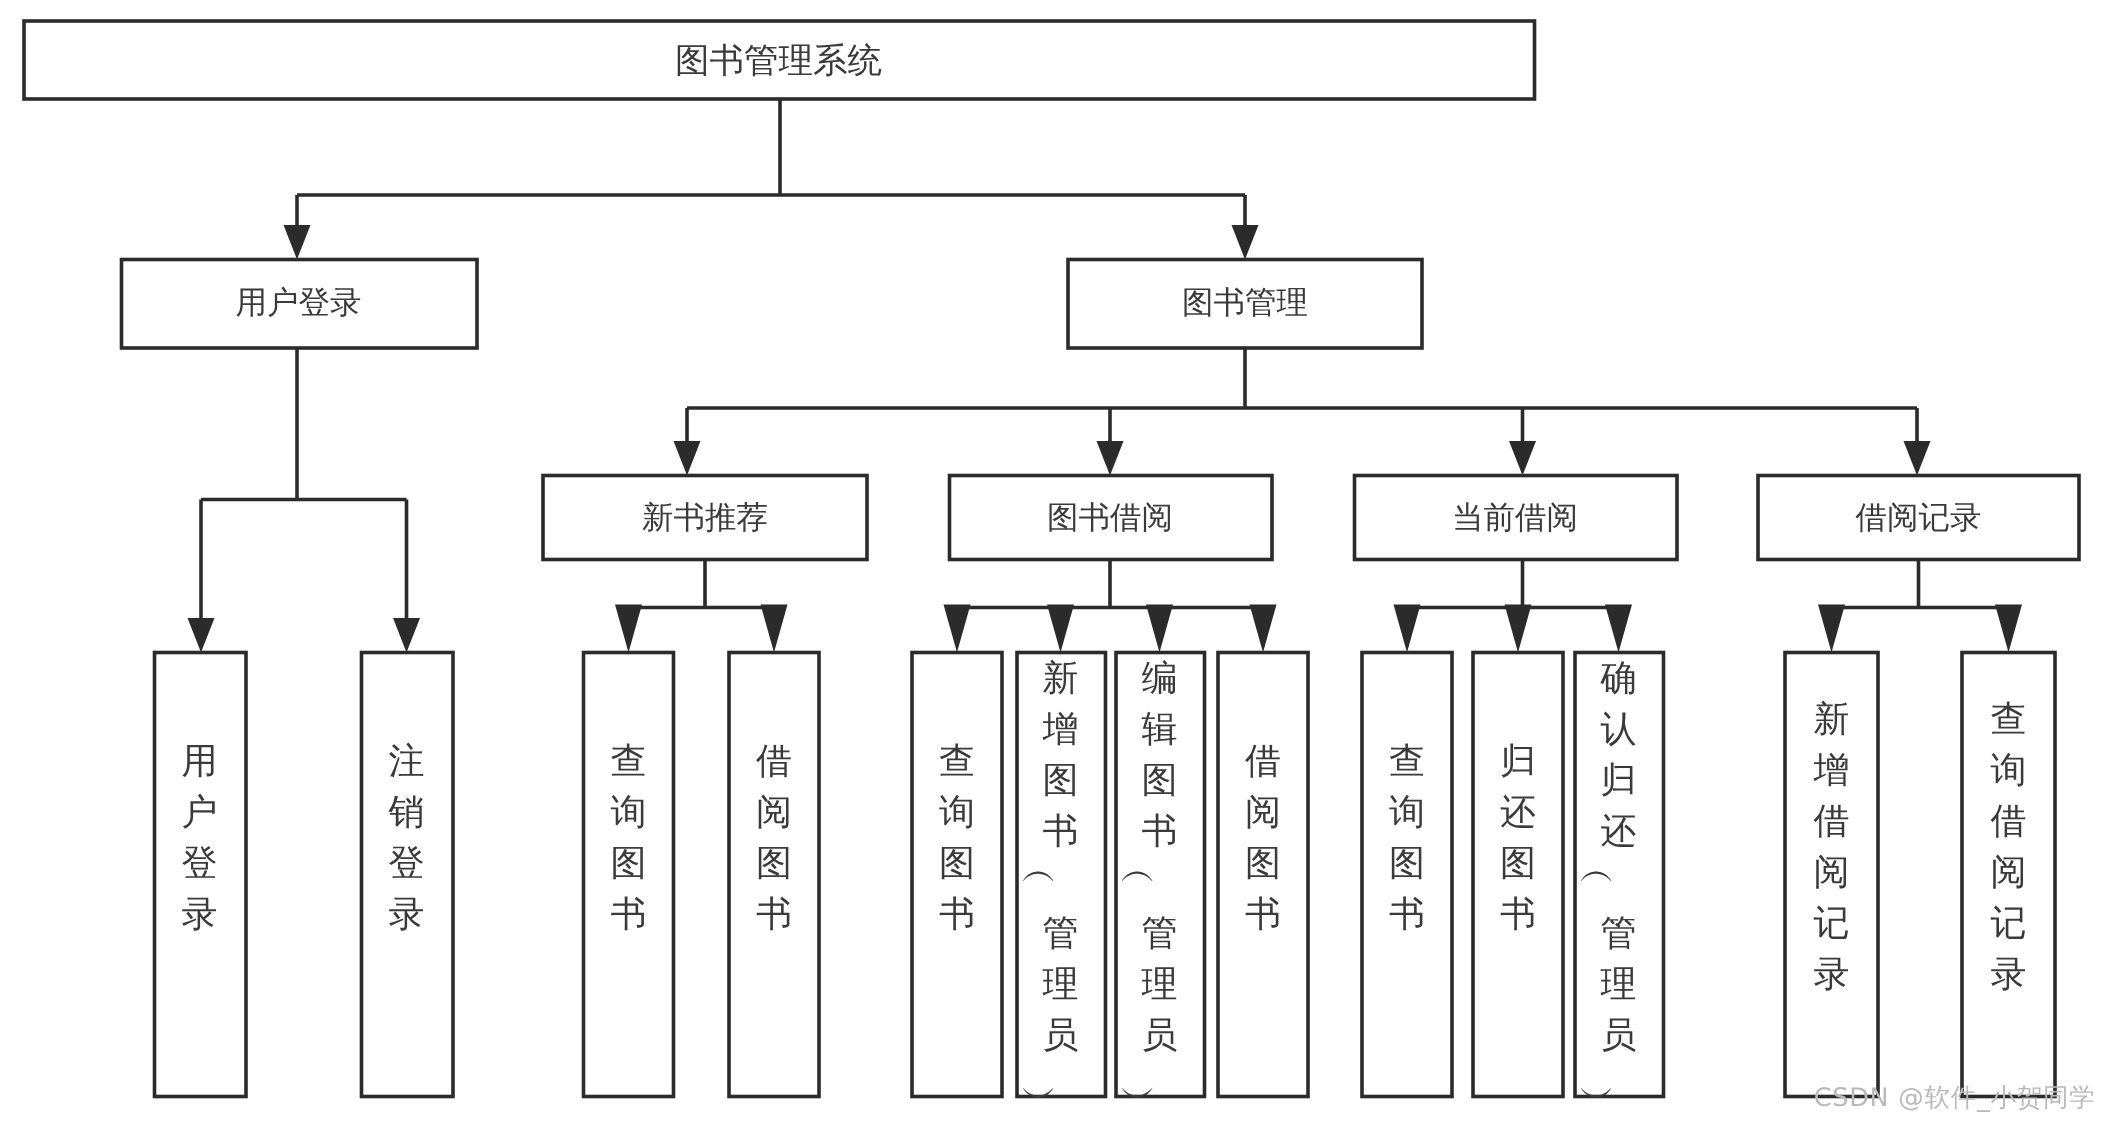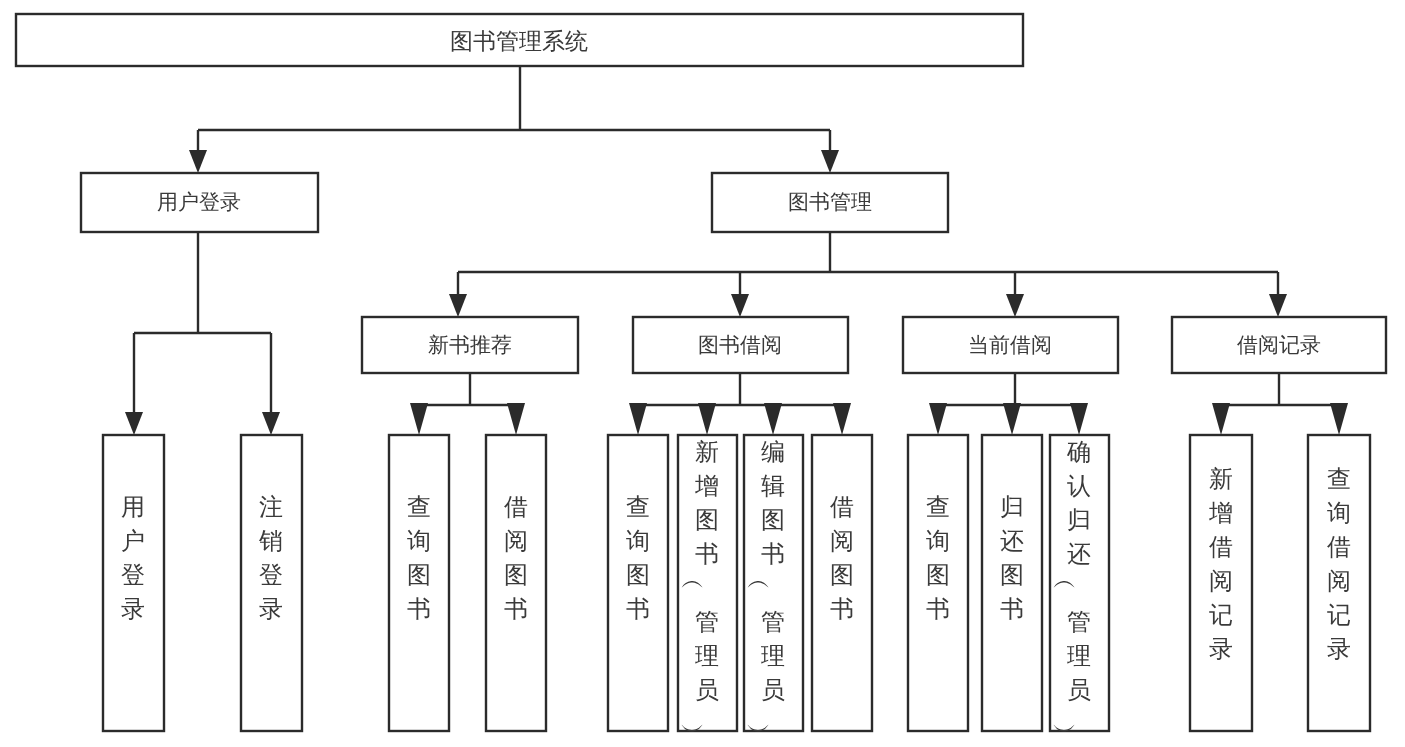--- a/index.html
+++ b/index.html
@@ -243,14 +243,15 @@
       </g>
 
       <g>
         <rect class="node-box" x="1308" y="435" width="62" height="296"></rect>
         <text class="leaf-label" x="1339" y="487"><tspan x="1339" dy="0">查</tspan><tspan x="1339" dy="34">询</tspan><tspan x="1339" dy="34">借</tspan><tspan x="1339" dy="34">阅</tspan><tspan x="1339" dy="34">记</tspan><tspan x="1339" dy="34">录</tspan></text>
       </g>
 
     </g>
   </svg>
 
+  <div class="watermark">CSDN @软件_小贺同学</div>
 
 </div>
 
 </body></html>

